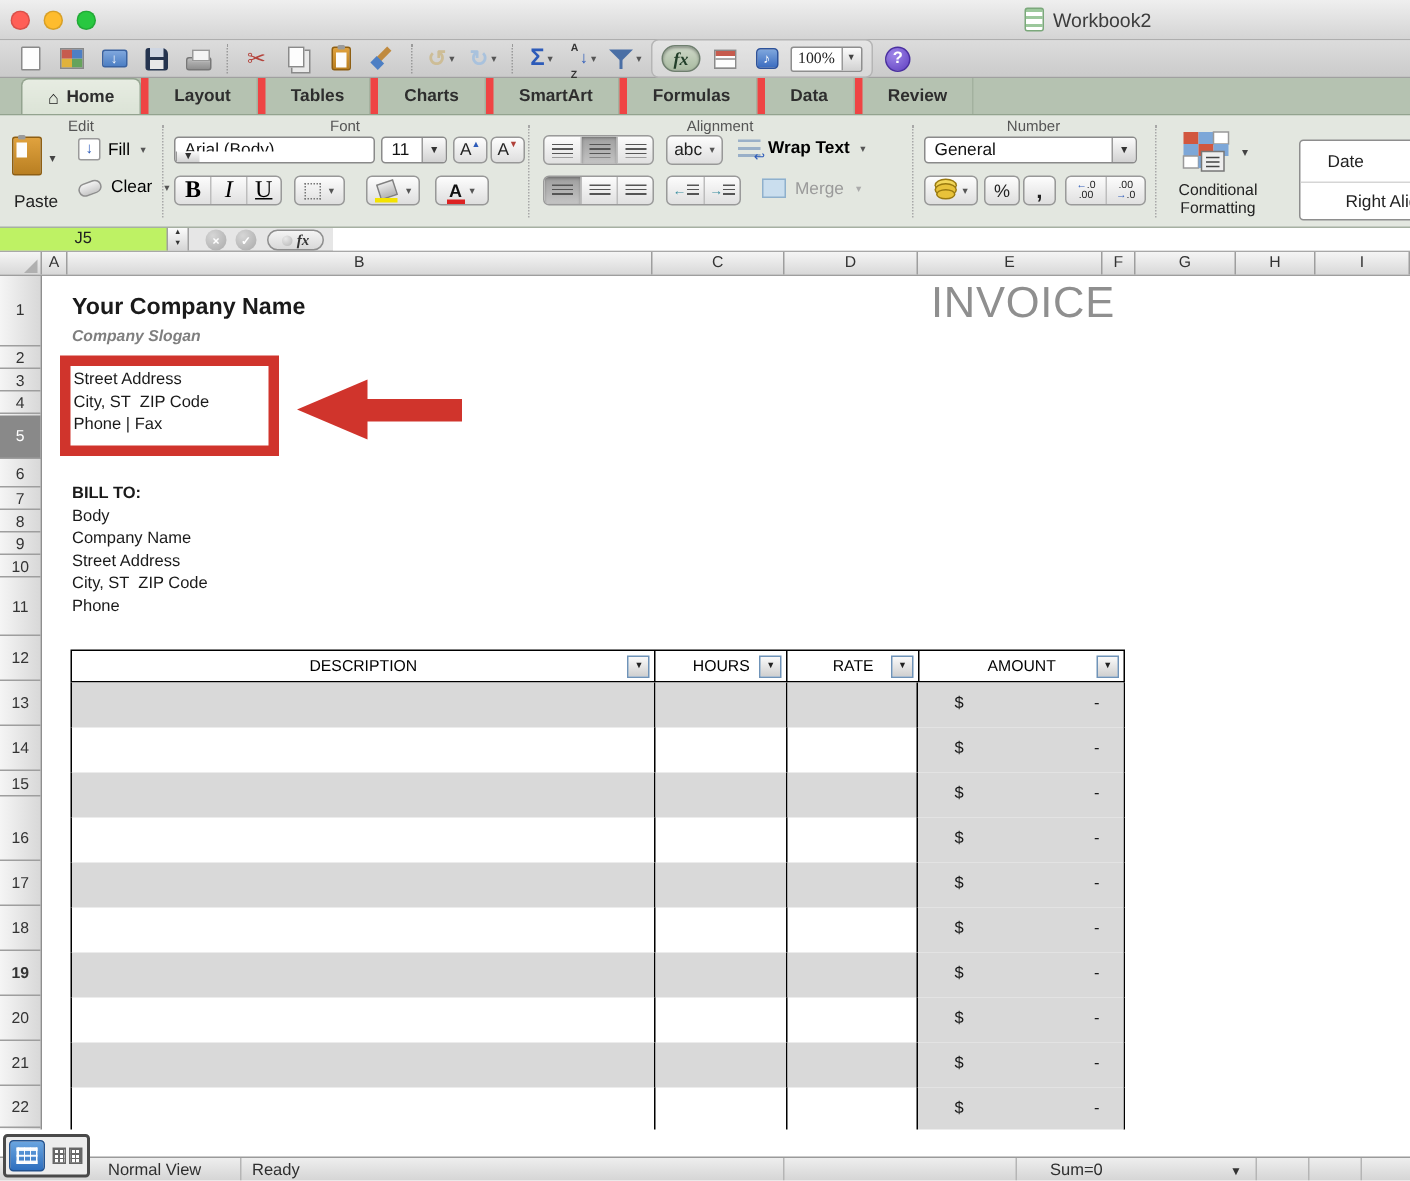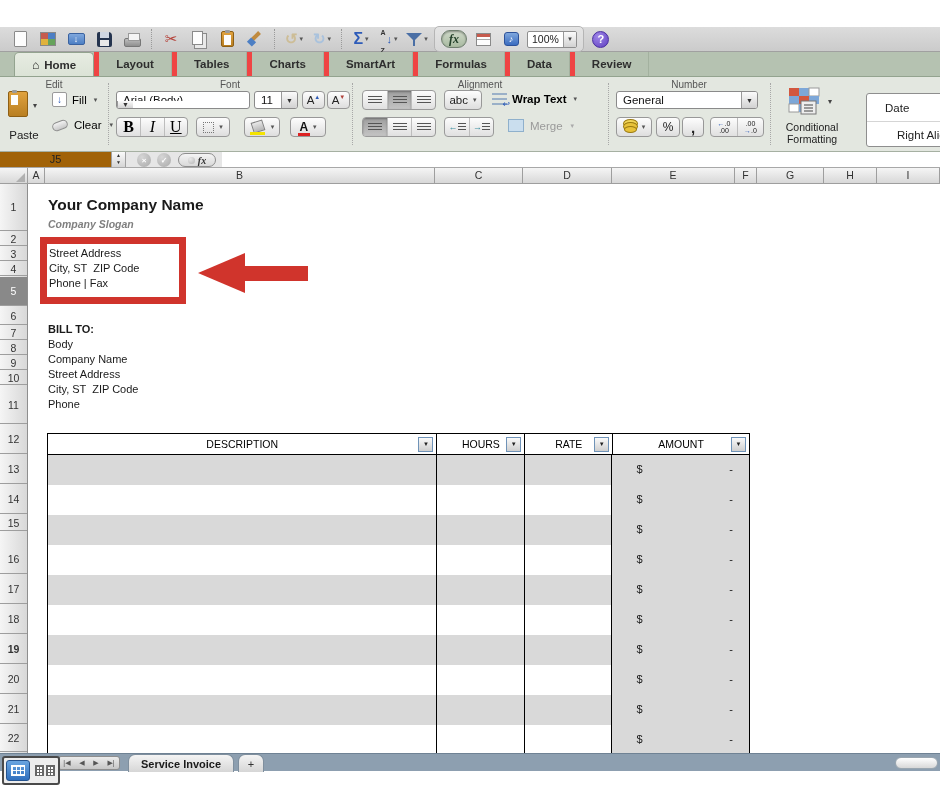--- a/index.html
+++ b/index.html
@@ -49,21 +49,21 @@
   .sortaz .ar { color:#2d5bb9; font-size:11px; font-weight:bold; margin-left:1px; }
   .funnel { position:relative; width:16px; height:15px; }
   .funnel:before { content:""; position:absolute; left:0; top:1px; border-left:8px solid transparent; border-right:8px solid transparent; border-top:8px solid #4a6fa5; }
   .funnel:after { content:""; position:absolute; left:7px; top:8px; width:2px; height:6px; background:#4a6fa5; }
   .toolgrp { display:flex; align-items:center; border:1px solid #b5b5b5; border-radius:5px; padding:1px 4px; margin:0 3px; background:rgba(255,255,255,.25); }
   .fxbtn { border:1px solid #6f7f6f; border-radius:9px; background:linear-gradient(#cfd9c9,#a9bba1); box-shadow:inset 0 1px 2px rgba(0,0,0,.35);
     padding:0 7px; height:18px; display:flex; align-items:center; font-family:"Liberation Serif",serif; font-style:italic; font-weight:bold; font-size:12px; color:#23402a; }
   .tbox { width:15px; height:13px; background:#fdfdfd; border:1px solid #8a8a8a; background-image:linear-gradient(#c65b4e 0 3px,transparent 3px), repeating-linear-gradient(to bottom,transparent 0 5px,#aaa 5px 6px); }
   .media { width:15px; height:14px; background:linear-gradient(#7fa7dd,#3b6cc0); border:1px solid #2d529a; border-radius:3px; color:#fff; font-size:9px; line-height:13px; text-align:center; }
   .zoombox { display:flex; height:17px; border:1px solid #8e8e8e; border-radius:2px; overflow:hidden; background:#fff; }
-  .zoombox .zval { padding:0 4px; font-size:10.5px; line-height:15px; color:#222; }
+  .zoombox .zval { padding:0 4px; font-size:10.5px; line-height:15px; color:#222;font-family:Liberation Serif, serif; }
   .zoombox .zdd { width:13px; background:linear-gradient(#fbfbfb,#d2d2d2); border-left:1px solid #999; font-size:6px; color:#444; display:flex; align-items:center; justify-content:center; }
   .helpc { width:17px; height:17px; border-radius:50%; background:radial-gradient(circle at 35% 30%,#9f86e8,#5f3fc0); border:1px solid #4a2fa0;
     color:#fff; font-size:11px; font-weight:bold; display:flex; align-items:center; justify-content:center; }
 
   
   #ribbontabs { position:absolute; left:0; top:52px; width:940px; height:25px; background:#b5c2b1;
     border-bottom:1px solid #93a38f; display:flex; align-items:stretch; padding-left:14px; }
   .rtab { display:flex; align-items:center; gap:5px; padding:0 17px; font-size:11.5px; font-weight:600; color:#2e2e2e;
     border-right:1px solid #a3b19f; border-left:5px solid #ef4444; }
   .rtab.selected { background:linear-gradient(#e7ecE2,#dbe3d6); background-color:#dfe6da; border-radius:5px 5px 0 0;
@@ -102,21 +102,21 @@
   .mergeico { width:16px; height:13px; background:#cadeee; border:1px solid #8fb0cc; }
   .wrapico { position:relative; width:15px; height:12px; background:repeating-linear-gradient(to bottom,#9ab0c8 0 2px,transparent 2px 5px); }
   .wrapico:after { content:"\21A9"; position:absolute; right:-3px; bottom:-4px; color:#2d5bb9; font-size:9px; }
   #stylesbox { position:absolute; left:866px; top:16px; width:210px; height:54px; background:#fff; border:1px solid #8e8e8e; border-radius:3px; overflow:hidden; }
   #stylesbox .srow { height:27px; display:flex; align-items:center; font-size:11.5px; color:#222; border-top:1px solid #d5d5d5; }
   #stylesbox .srow:first-child { border-top:none; padding-left:18px; }
   #stylesbox .srow:last-child { padding-left:30px; }
 
   
   #formulabar { position:absolute; left:0; top:152px; width:940px; height:16px; background:#e6e6e6; border-bottom:1px solid #a8a8a8; }
-  #namebox { position:absolute; left:0; top:0; width:112px; height:15px; background:#a16207; border-right:1px solid #a0a0a0;
+  #namebox { position:absolute; left:0; top:0; width:112px; height:15px; background:#bef264; border-right:1px solid #a0a0a0;
     font-size:11px; color:#222; text-align:center; line-height:15px; }
   #stepper { position:absolute; left:112px; top:0; width:14px; height:15px; background:linear-gradient(#fbfbfb,#d5d5d5); border-right:1px solid #a0a0a0;
     font-size:5px; line-height:7px; color:#333; text-align:center; }
   .fcirc { position:absolute; top:1px; width:14px; height:14px; border-radius:50%; background:radial-gradient(circle at 35% 30%,#d6d6d6,#a9a9a9);
     color:#fff; font-size:8px; font-weight:bold; display:flex; align-items:center; justify-content:center; }
   #fxpill { position:absolute; left:178px; top:1px; width:38px; height:14px; border:1px solid #8e8e8e; border-radius:8px;
     background:linear-gradient(#f4f4f4,#d9d9d9); display:flex; align-items:center; justify-content:center; gap:3px;
     font-family:"Liberation Serif",serif; font-style:italic; font-weight:bold; font-size:10px; color:#333; }
   #fxpill .mini { width:7px; height:7px; border-radius:50%; background:radial-gradient(circle at 35% 30%,#e9e9e9,#b5b5b5); }
   #fxfield { position:absolute; left:222px; top:0; right:0; height:15px; background:#fff; }
@@ -184,20 +184,29 @@
   #btn-layout { width:24px; height:21px; display:flex; align-items:center; justify-content:center; gap:2px; }
   .ggrid { width:9px; height:11px; border:1px solid #666;
     background-image:repeating-linear-gradient(to right,#666 0 1px,transparent 1px 3px),
       repeating-linear-gradient(to bottom,#666 0 1px,transparent 1px 3px); background-color:#fff; }
 </style>
 </head>
 <body>
 
 <div id="win">
 
+  <div id="titlebar">
+    <span class="tl" style="left:7px; background:#ff5f57;"></span>
+    <span class="tl" style="left:29px; background:#febc2e;"></span>
+    <span class="tl" style="left:51px; background:#28c840;"></span>
+    <div id="title-group">
+      <span class="doc-ico"></span>
+      <span id="win-title">Workbook2</span>
+    </div>
+  </div>
 
   <div id="toolbar">
     <div class="tb">
         <span class="pg"></span>
       </div>
     <div class="tb">
         <span class="gal"></span>
       </div>
     <div class="tb">
         <span class="fold">↓</span>
@@ -509,20 +518,21 @@
 
     <div class="abs" id="addr">
         <div class="pre">Street Address</div>
         <div class="pre">City, ST  ZIP Code</div>
         <div class="pre">Phone | Fax</div>
       </div>
     <div class="abs" id="redbox"></div>
     <div class="abs" id="arrow-head"></div>
     <div class="abs" id="arrow-shaft"></div>
 
+    <div class="abs" id="invoice-title">INVOICE</div>
 
 
     <div class="abs" id="billto">
       <div class="blabel">BILL TO:</div>
       <div>
           <div class="pre">Body</div>
           <div class="pre">Company Name</div>
           <div class="pre">Street Address</div>
           <div class="pre">City, ST  ZIP Code</div>
           <div class="pre">Phone</div>
@@ -634,32 +644,33 @@
           <div class="chrs"></div>
           <div class="crate"></div>
           <div class="camt">
             <span class="cur">$</span>
             <span class="amt">-</span>
           </div>
         </div>
       </div>
   </div>
 
-  <div id="tabstrip">
-    <div id="navgrp">
-      <span>|◀</span>
-      <span>◀</span>
-      <span>▶</span>
-      <span>▶|</span>
-    </div>
-    <div class="sheettab" id="tab-service">Service Invoice</div>
-    <div class="sheettab" id="tab-add">+</div>
-    <div id="hthumb"></div>
-  </div>
-
+
+  <div id="statusbar">
+    <span class="st" style="left:72px;">Normal View</span>
+    <span class="st" style="left:168px;">Ready</span>
+    <span class="st" style="left:700px;">Sum=0</span>
+    <span id="sum-dd">▼</span>
+  <span class="ssep" style="left: 160px;"></span>
+      <span class="ssep" style="left: 522px;"></span>
+      <span class="ssep" style="left: 677px;"></span>
+      <span class="ssep" style="left: 837px;"></span>
+      <span class="ssep" style="left: 872px;"></span>
+      <span class="ssep" style="left: 907px;"></span>
+    </div>
 
   <div id="viewbtns">
     <div id="btn-normal">
         <span class="wgrid"></span>
       </div>
     <div id="btn-layout">
         <span class="ggrid"></span>
         <span class="ggrid"></span>
       </div>
   </div>

